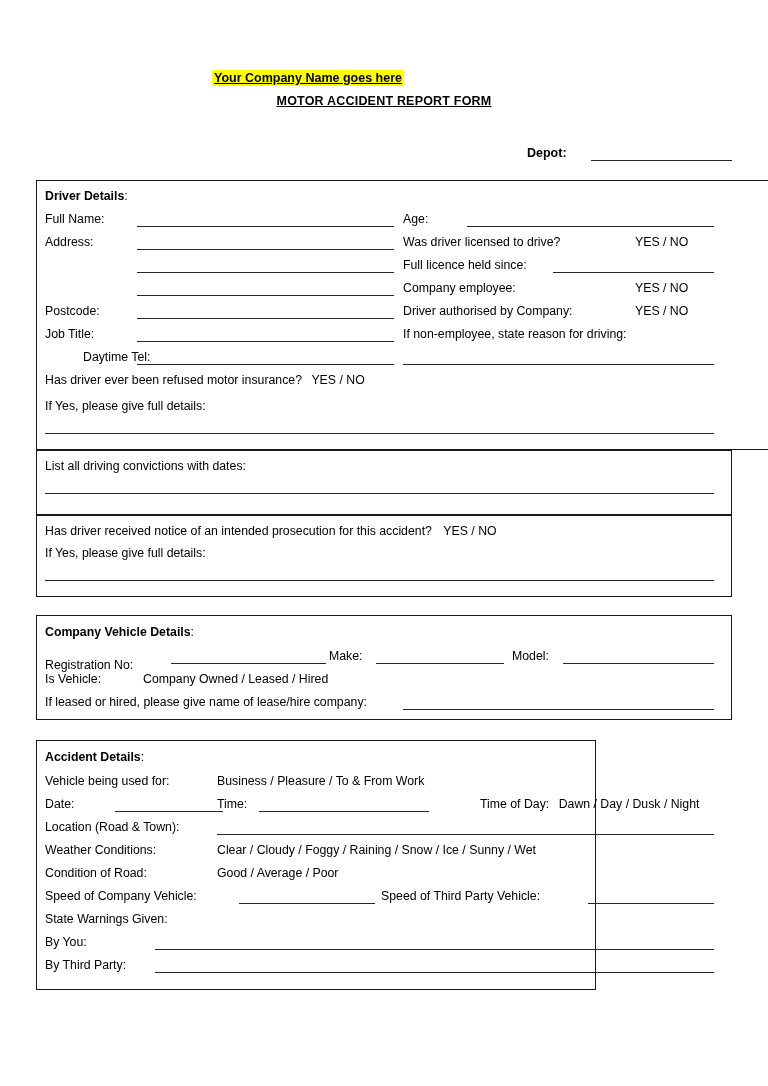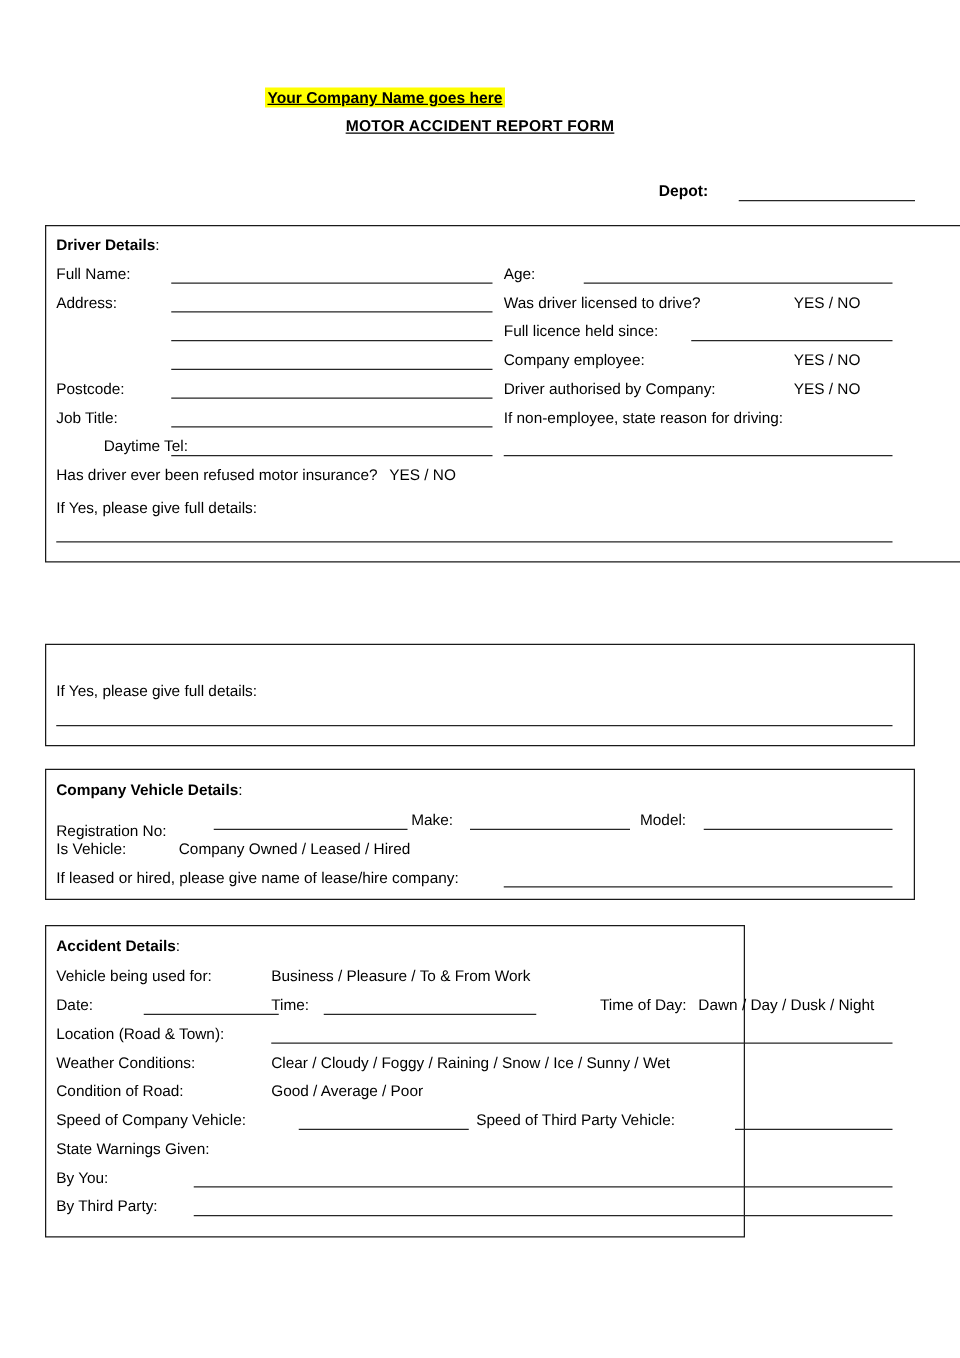--- a/index.html
+++ b/index.html
@@ -142,22 +142,30 @@
     <div class="rule" style="left:366px; top:183px; width:311px;"></div>
 
     <div class="t" style="left:8px; top:192px;">
       <span>Has driver ever been refused motor insurance?</span>
       <span style="padding-left:6px;">YES / NO</span>
     </div>
     <div class="t" style="left:8px; top:218px;">If Yes, please give full details:</div>
     <div class="rule" style="left:8px; top:252px; width:669px;"></div>
   </div>
 
+  <div class="box" style="left:36px; top:450px; width:696px; height:65px;">
+    <div class="t" style="left:8px; top:8px;">List all driving convictions with dates:</div>
+    <div class="rule" style="left:8px; top:42px; width:669px;"></div>
+  </div>
 
   <div class="box" style="left:36px; top:515px; width:696px; height:82px;">
+    <div class="t" style="left:8px; top:8px;">
+      <span>Has driver received notice of an intended prosecution for this accident?</span>
+      <span style="padding-left:8px;">YES / NO</span>
+    </div>
     <div class="t" style="left:8px; top:30px;">If Yes, please give full details:</div>
     <div class="rule" style="left:8px; top:64px; width:669px;"></div>
   </div>
 
   <div class="box" style="left:36px; top:615px; width:696px; height:105px;">
     <div class="t bold" style="left:8px; top:9px;">
       <span>Company Vehicle Details</span><span style="font-weight:normal">:</span>
     </div>
 
     <div class="t" style="left:8px; top:42px;">Registration No:</div>

